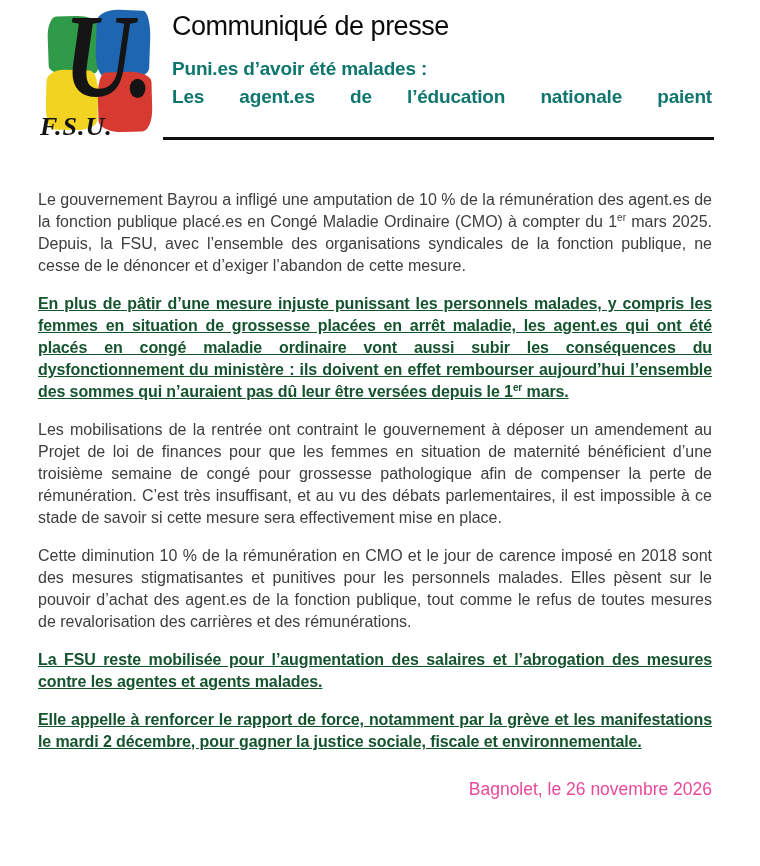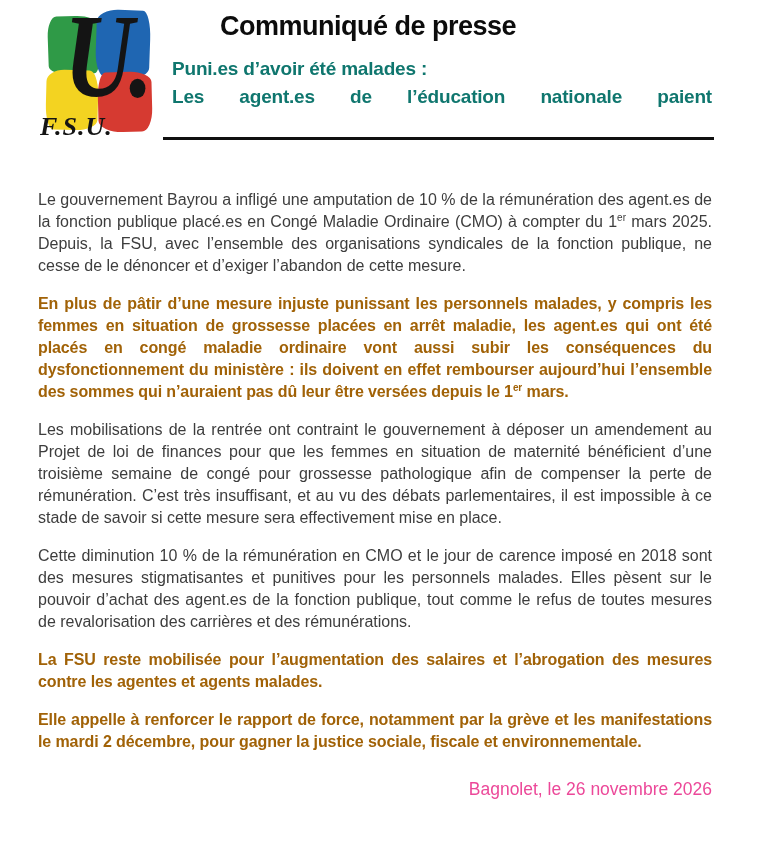--- a/index.html
+++ b/index.html
@@ -40,37 +40,37 @@
     position: absolute; left: 0; bottom: -2px; width: 100%;
     text-align: left;
     font-family: "Liberation Serif", serif;
     font-style: italic; font-weight: 700;
     font-size: 26px; letter-spacing: 1px;
     color: #141414;
   }
 
   .header-text { position: absolute; left: 172px; top: 10px; width: 540px; color: #0c0c0c; }
   .title {
-    font-size: 27px; font-weight: 700; letter-spacing: -0.5px;
-    line-height: 32px; color: #0c0c0c; margin-left: 48px;
+    font-size: 27px; font-weight: 400; letter-spacing: -0.5px;
+    line-height: 32px; color: #0c0c0c;
   }
   .subtitle { margin-top: 13px; font-size: 19px; font-weight: 800; letter-spacing: -0.2px; line-height: 27.5px; color: #0f766e; }
   .subtitle-justified { text-align: justify; text-align-last: justify; }
 
   .rule { position: absolute; left: 163px; top: 137px; width: 551px; height: 3px; background: #101010; }
 
   
   .article { padding: 13px 48px 0 38px; }
   .para {
     margin: 16px 0 12px 0;
     font-size: 16px; line-height: 22px;
     text-align: justify;
     color: #3d3d3d;
   }
-  .para.bold { font-weight: 800; color: #a16207; letter-spacing: -0.1px; }
+  .para.bold { font-weight: 800; color: #14532d; letter-spacing: -0.1px; text-decoration: underline; }
   .para sup { font-size: 10px; line-height: 0; vertical-align: super; }
 
   .dateline {
     margin-top: 26px;
     text-align: right;
     font-size: 17.5px;
     color: #ec4899;
   }
 </style>
 </head>

